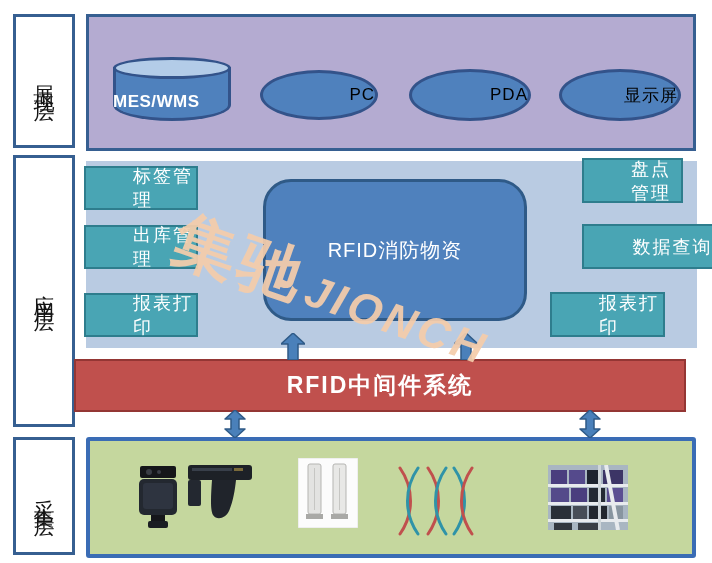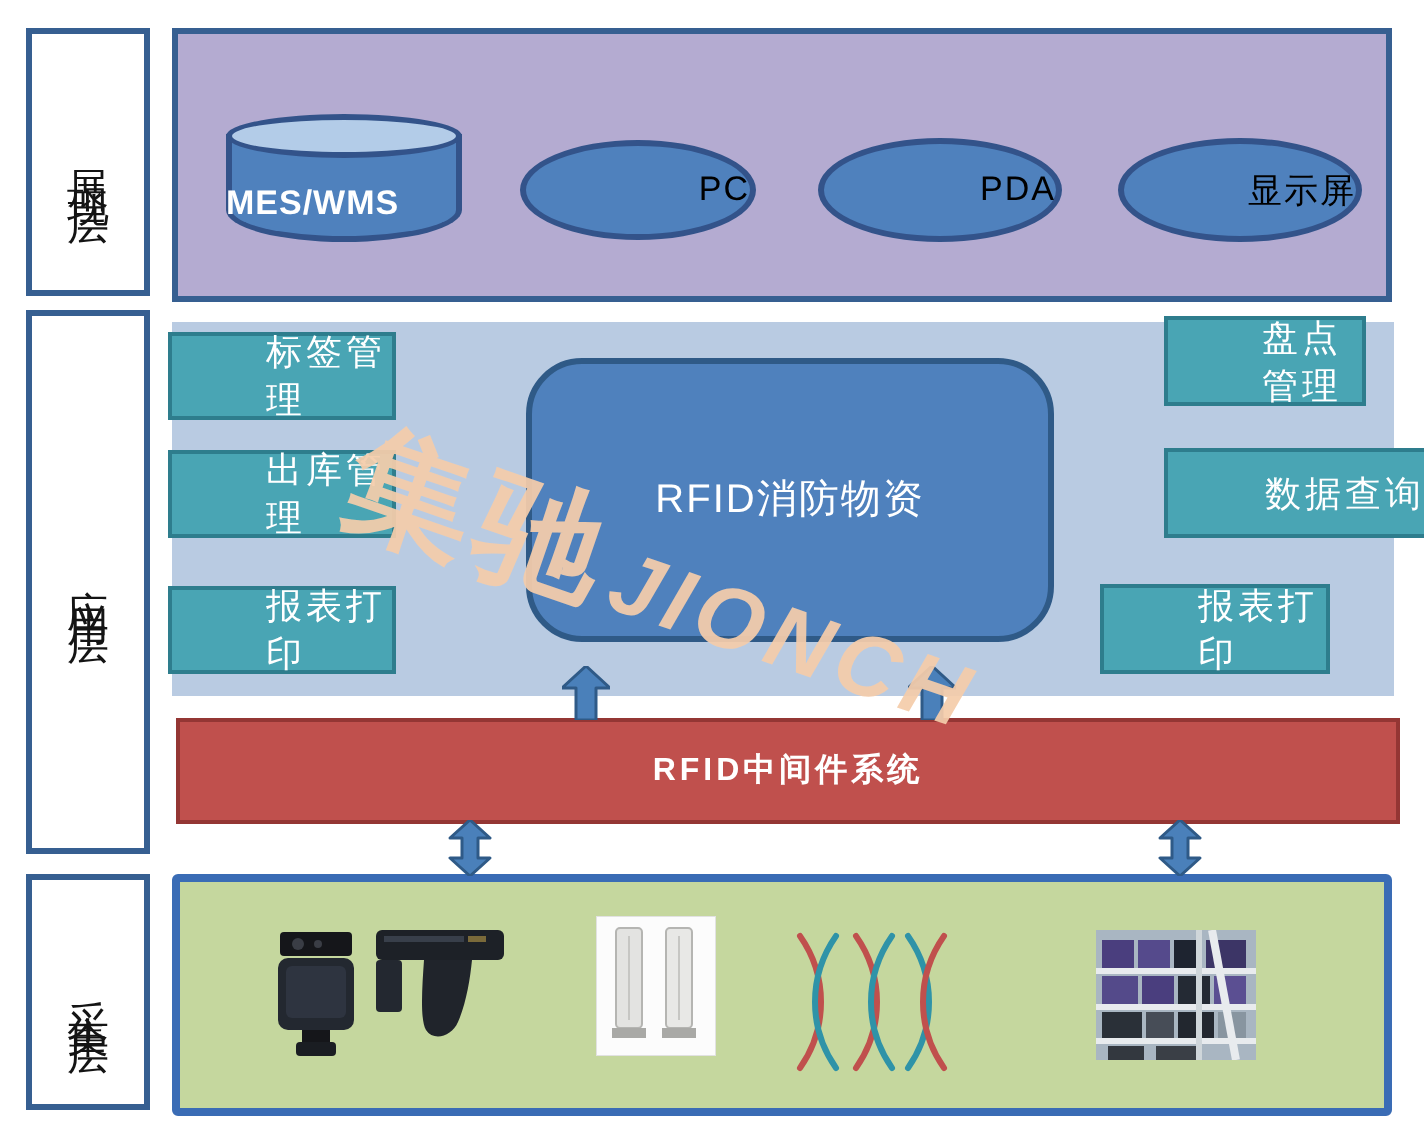--- a/index.html
+++ b/index.html
@@ -58,24 +58,24 @@
   }
   .watermark {
     position:absolute; left:190px; top:196px; transform:rotate(19deg);
     transform-origin:left top; color:#f5cdab; opacity:0.93; z-index:5;
     white-space:nowrap; pointer-events:none;
   }
   .wm-cjk { font-size:64px; font-weight:700; letter-spacing:4px; }
   .wm-latin { font-size:44px; font-style:italic; font-weight:700; letter-spacing:4px; }
   
   .red-bar {
-    position:absolute; left:88px; top:359px; width:612px; height:53px;
+    position:absolute; left:74px; top:359px; width:612px; height:53px;
     background:#c0504d; border:2px solid #943634;
     display:flex; align-items:center; justify-content:center;
-    color:#ffffff; font-weight:700; font-size:16px; letter-spacing:2px;
+    color:#ffffff; font-weight:700; font-size:23px; letter-spacing:2px;
   }
   
   .green-box {
     position:absolute; left:86px; top:437px; width:610px; height:121px;
     background:#c5d79e; border:4px solid #3a6cb5; border-radius:3px;
   }
   .arrow { position:absolute; z-index:3; }
   .dev { position:absolute; }
 </style>
 </head>

